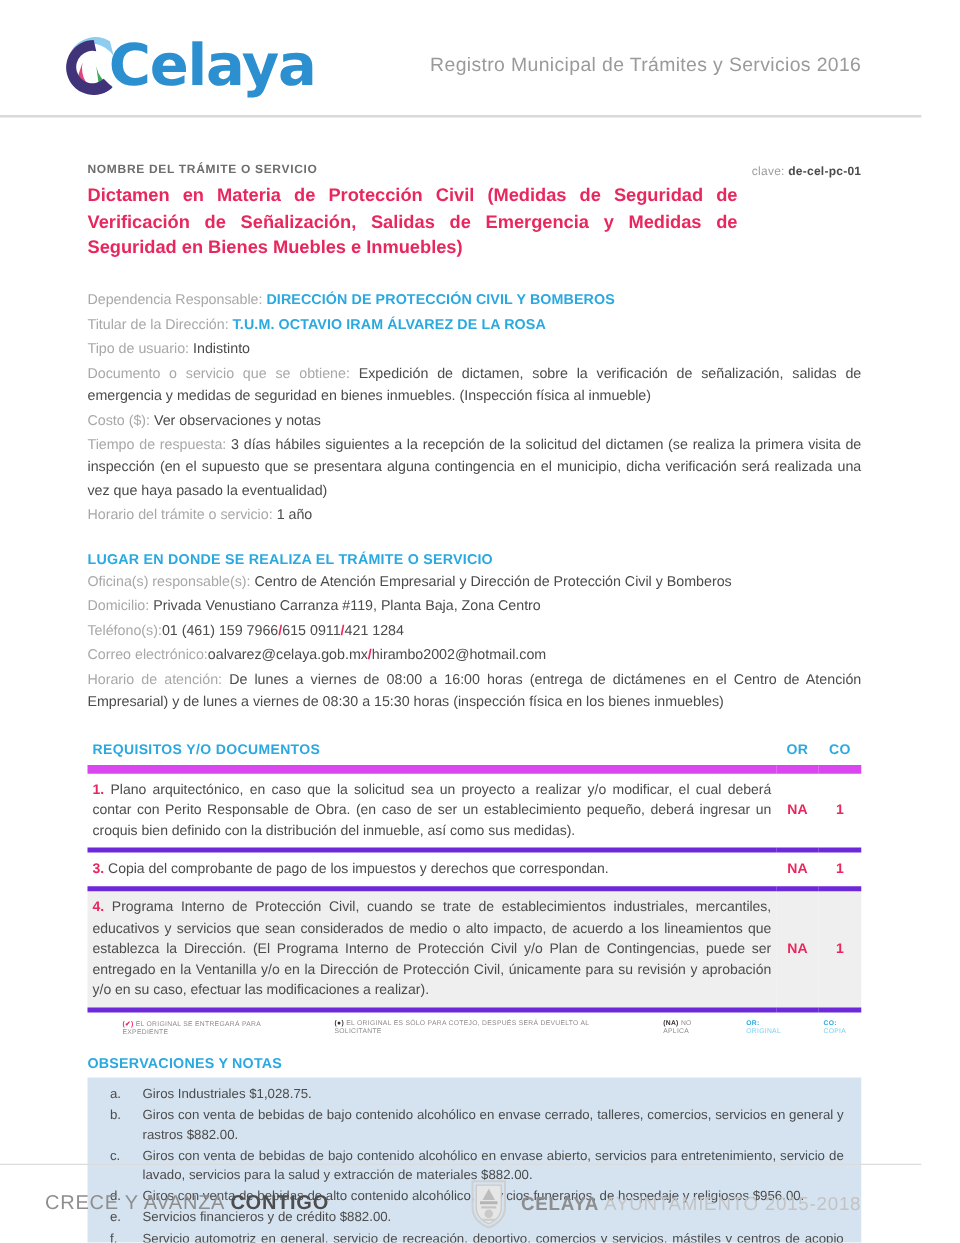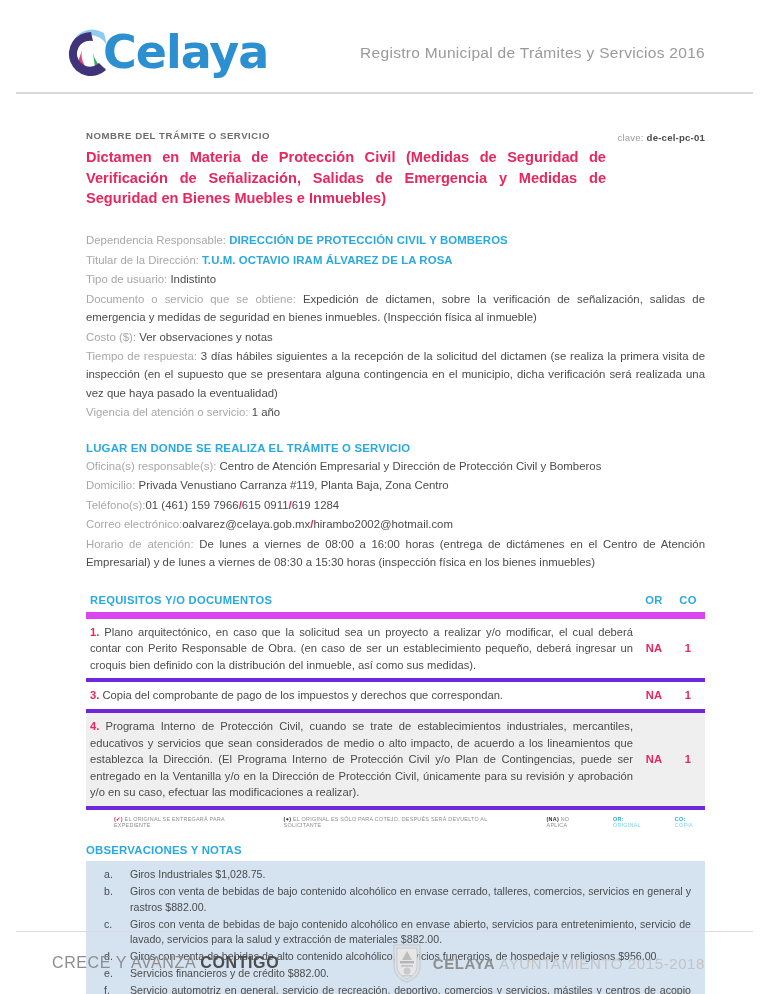--- a/index.html
+++ b/index.html
@@ -10,21 +10,20 @@
     background: #ffffff;
     font-family: "Liberation Sans", sans-serif;
     color: #3b3b3b;
     overflow: hidden;
   }
   .page {
     position: relative;
     width: 737px;
     height: 994px;
     background: #ffffff;
-    margin-left: 16px;
   }
 
   
   .header {
     position: relative;
     height: 92px;
     padding: 16px 48px 0 36px;
     display: flex;
     align-items: center;
   }
@@ -279,37 +278,37 @@
       </div>
       <div class="meta-row">
         <span class="meta-key">Costo ($):</span>
         <span class="meta-val">Ver observaciones y notas</span>
       </div>
       <div class="meta-row">
         <span class="meta-key">Tiempo de respuesta:</span>
         <span class="meta-val">3 días hábiles siguientes a la recepción de la solicitud del dictamen (se realiza la primera visita de inspección (en el supuesto que se presentara alguna contingencia en el municipio, dicha verificación será realizada una vez que haya pasado la eventualidad)</span>
       </div>
       <div class="meta-row">
-        <span class="meta-key">Vigencia del atención o servicio:</span>
+        <span class="meta-key">Horario del trámite o servicio:</span>
         <span class="meta-val">1 año</span>
       </div>
     </div>
 
     <div class="sec-head">LUGAR EN DONDE SE REALIZA EL TRÁMITE O SERVICIO</div>
     <div class="meta" style="margin-top:0">
       <div class="meta-row">
         <span class="meta-key">Oficina(s) responsable(s):</span>
         <span class="meta-val">Centro de Atención Empresarial y Dirección de Protección Civil y Bomberos</span>
       </div>
       <div class="meta-row">
         <span class="meta-key">Domicilio:</span>
         <span class="meta-val">Privada Venustiano Carranza #119, Planta Baja, Zona Centro</span>
       </div>
       <div class="meta-row">
-        <span class="meta-key">Teléfono(s):</span><span class="meta-val">01 (461) 159 7966</span><span class="sep">/</span><span class="meta-val">615 0911</span><span class="sep">/</span><span class="meta-val">619 1284</span>
+        <span class="meta-key">Teléfono(s):</span><span class="meta-val">01 (461) 159 7966</span><span class="sep">/</span><span class="meta-val">615 0911</span><span class="sep">/</span><span class="meta-val">421 1284</span>
       </div>
       <div class="meta-row">
         <span class="meta-key">Correo electrónico:</span><span class="meta-val">oalvarez@celaya.gob.mx</span><span class="sep">/</span><span class="meta-val">hirambo2002@hotmail.com</span>
       </div>
       <div class="meta-row">
         <span class="meta-key">Horario de atención:</span>
         <span class="meta-val">De lunes a viernes de 08:00 a 16:00 horas (entrega de dictámenes en el Centro de Atención Empresarial) y de lunes a viernes de 08:30 a 15:30 horas (inspección física en los bienes inmuebles)</span>
       </div>
     </div>
 

